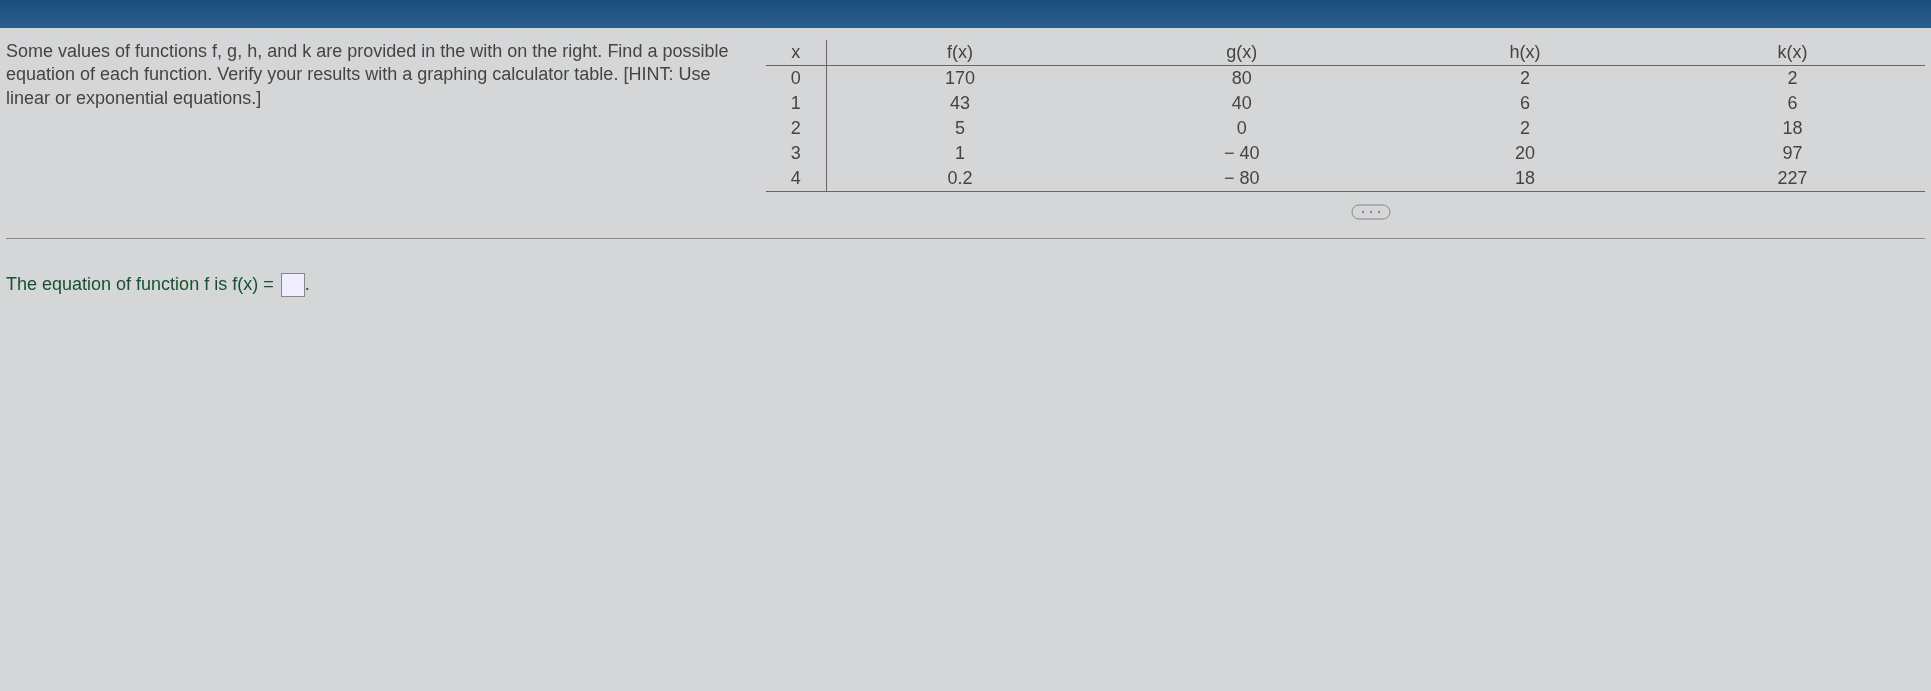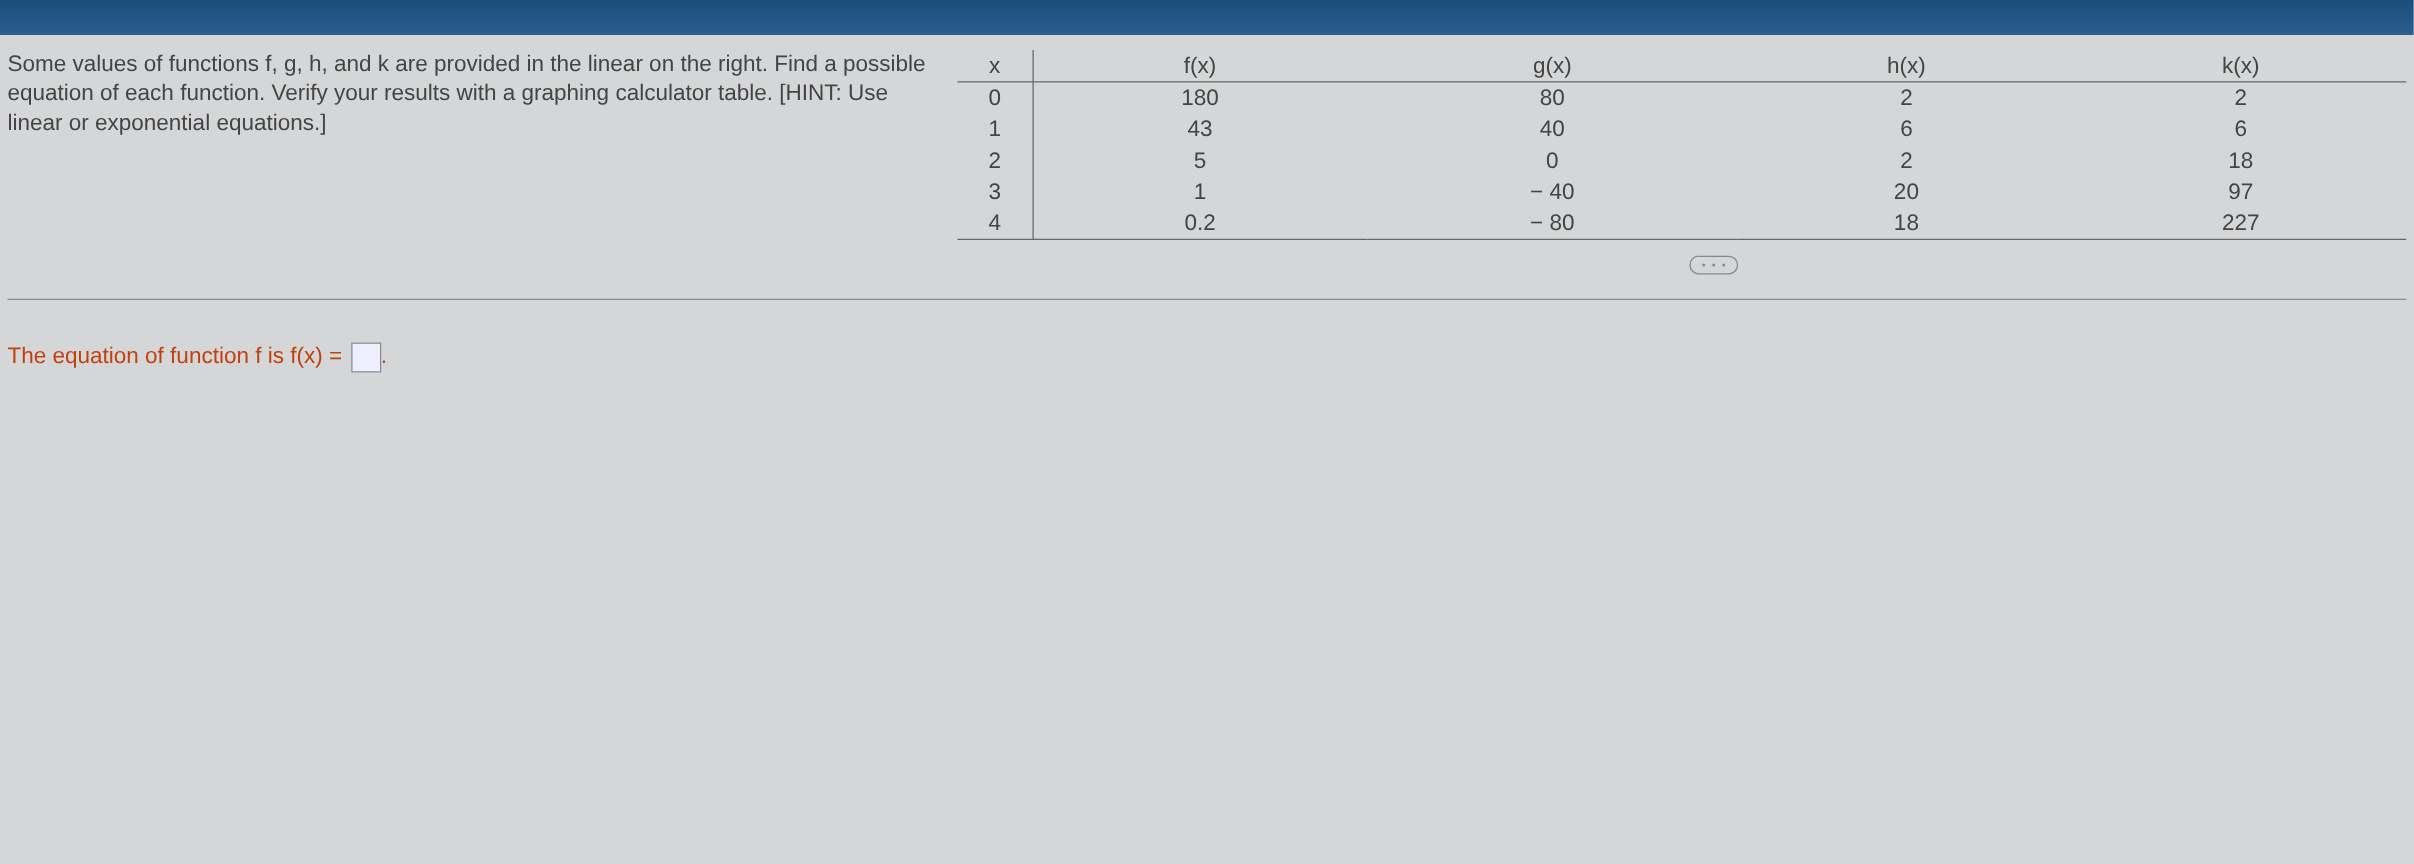--- a/index.html
+++ b/index.html
@@ -69,59 +69,59 @@
       height: 16px;
     }
     .divider {
       border: none;
       border-top: 1px solid #888;
       margin: 14px 6px 0 6px;
     }
     .question {
       padding: 34px 6px 0 6px;
       font-size: 18px;
-      color: #c2410c;
+      color: #14532d;
     }
     .answer-box {
       display: inline-block;
       width: 24px;
       height: 24px;
       border: 1px solid #888;
       background: #eef;
       vertical-align: middle;
       margin-left: 2px;
     }
   </style>
 </head>
 <body>
 
 <div class="top-bar"></div>
 
 <div class="content">
   <div class="instructions">
-    <span>Some values of functions f, g, h, and k are provided in the linear on the right.</span>
+    <span>Some values of functions f, g, h, and k are provided in the with on the right.</span>
     <span>Find a possible equation of each function. Verify your results with a graphing</span>
     <span>calculator table. [HINT: Use linear or exponential equations.]</span>
   </div>
 
   <div class="table-area">
     <table>
       <thead>
         <tr>
           <th>x</th>
           <th>f(x)</th>
           <th>g(x)</th>
           <th>h(x)</th>
           <th>k(x)</th>
         </tr>
       </thead>
       <tbody>
         <tr>
           <td>0</td>
-          <td>180</td>
+          <td>170</td>
           <td>80</td>
           <td>2</td>
           <td>2</td>
         </tr>
         <tr>
           <td>1</td>
           <td>43</td>
           <td>40</td>
           <td>6</td>
           <td>6</td>

